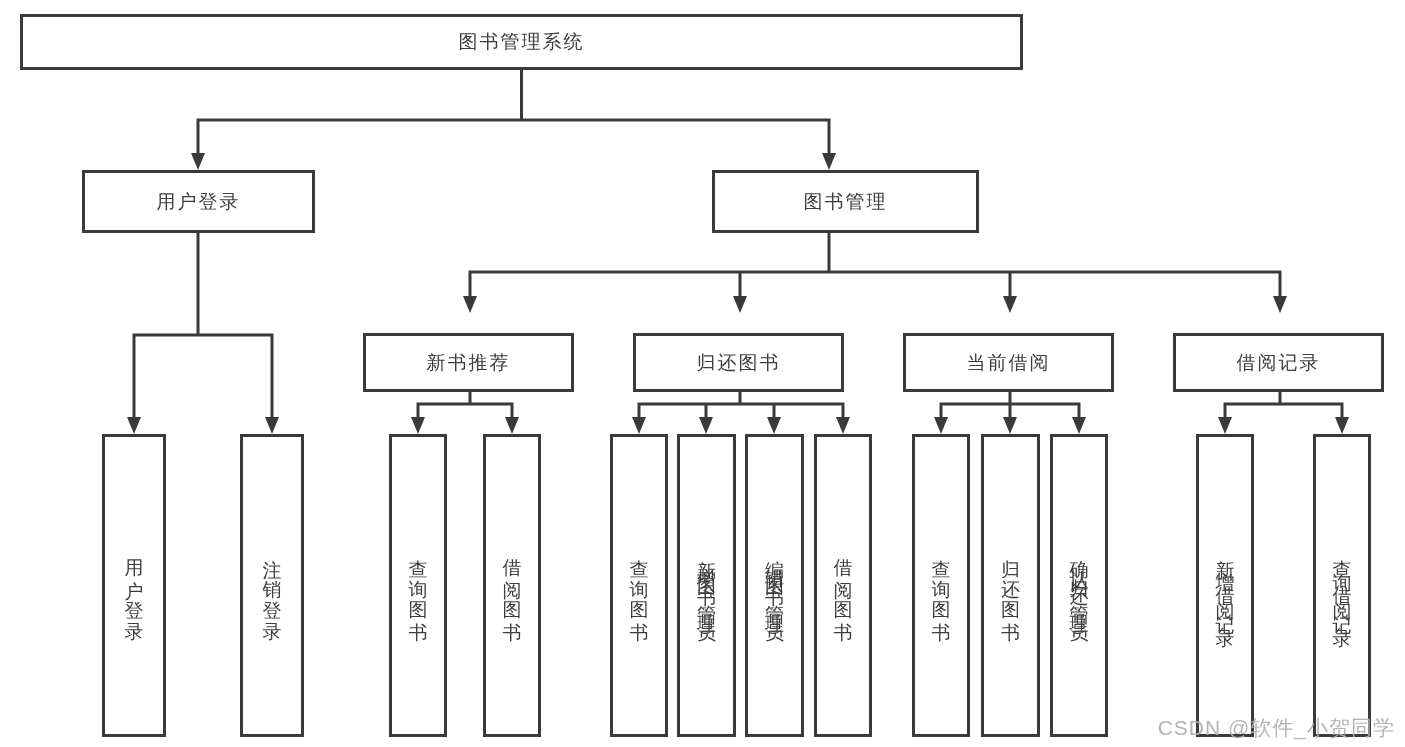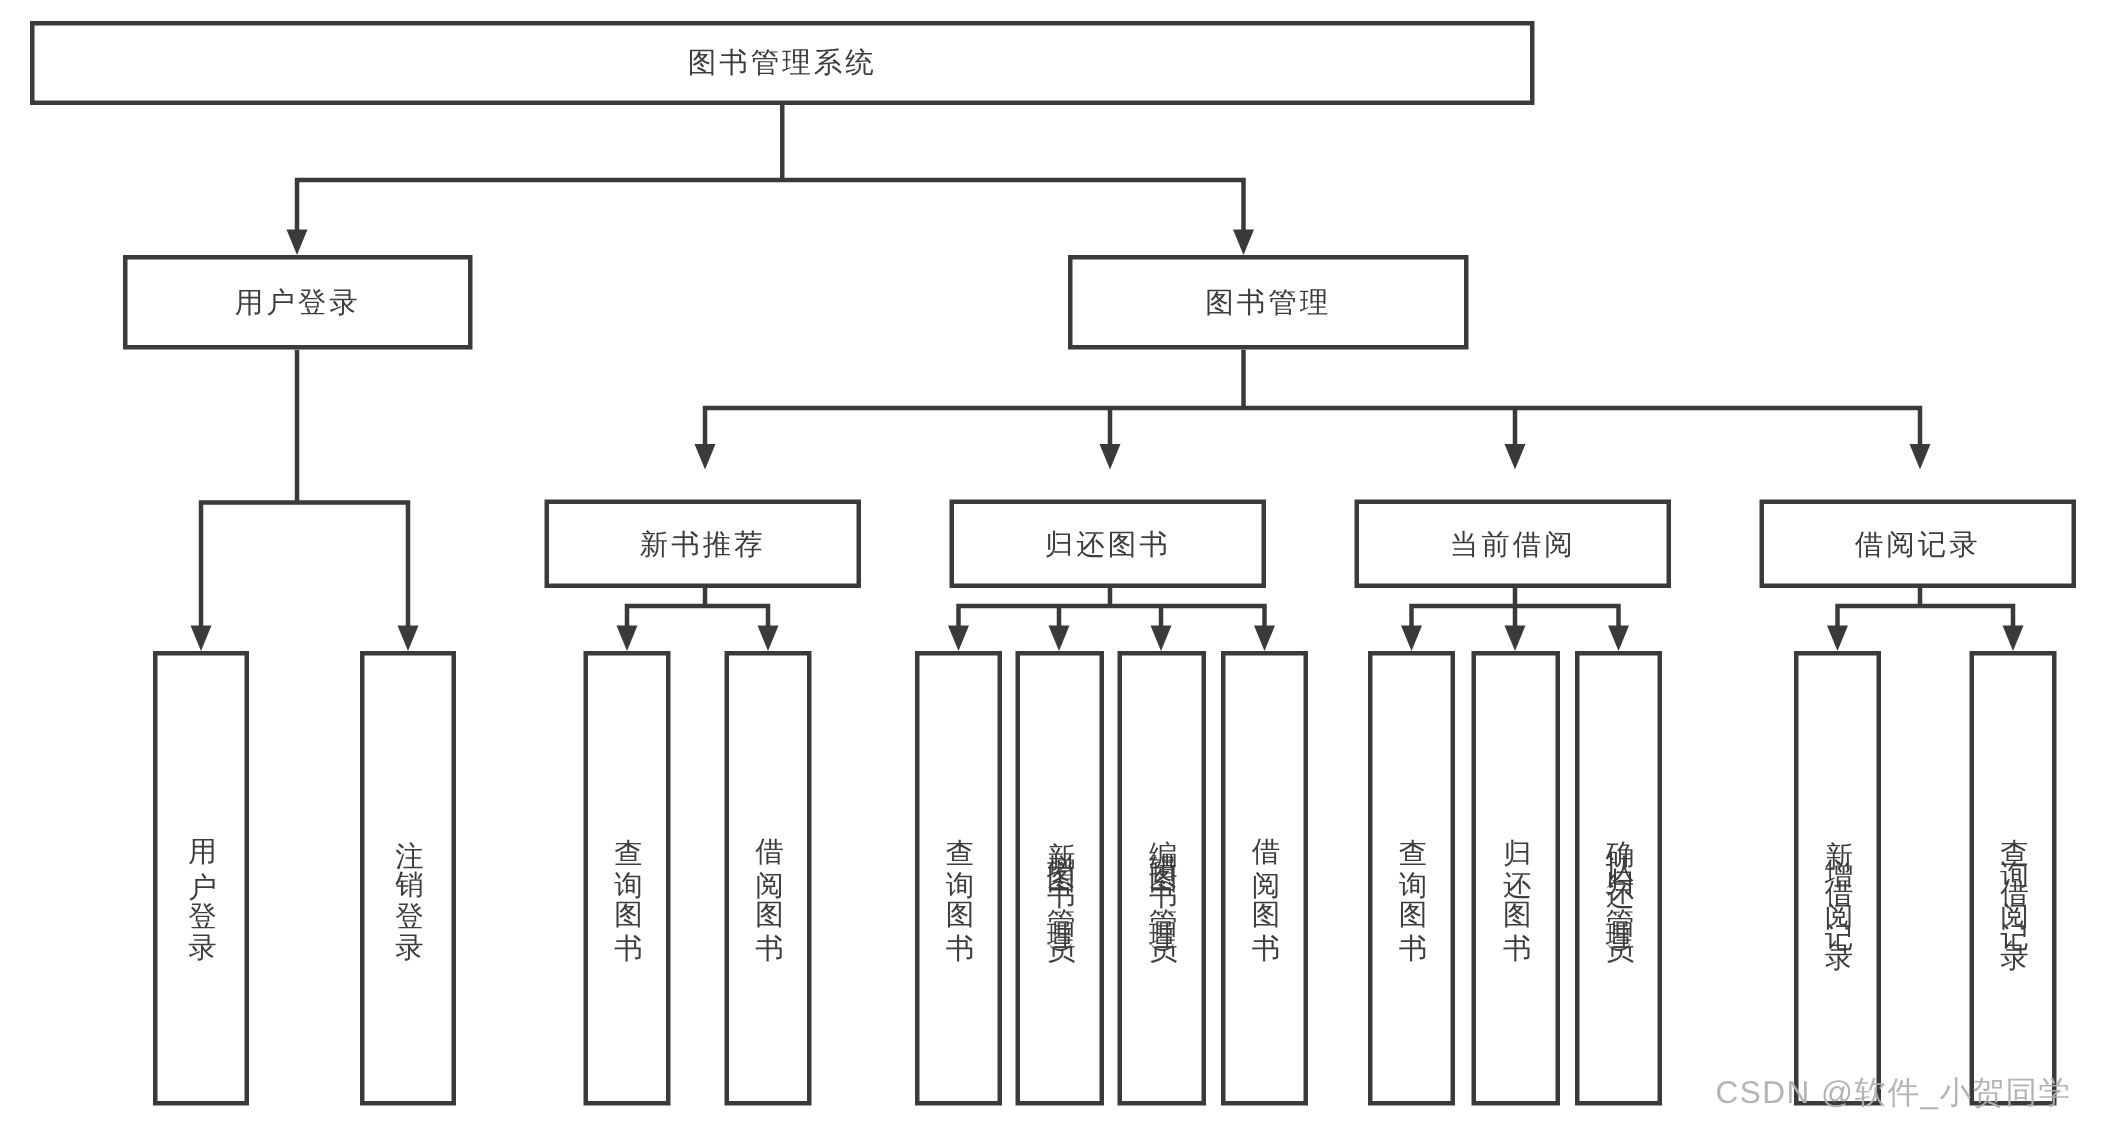--- a/index.html
+++ b/index.html
@@ -35,21 +35,21 @@
     text-orientation: mixed;
     white-space: nowrap;
     letter-spacing: 21px;
     font-size: 19px;
     color: #3d3d3d;
   }
   .len6 .vtext { letter-spacing: 14px; }
   .len9 .vtext { letter-spacing: 9px; }
   .watermark {
     position: absolute;
-    right: 24px;
+    right: 10px;
     bottom: 5px;
     font-size: 21px;
     letter-spacing: 1px;
     color: rgba(176, 176, 176, 0.95);
     z-index: 3;
     white-space: nowrap;
   }
 </style>
 </head>
 <body>

